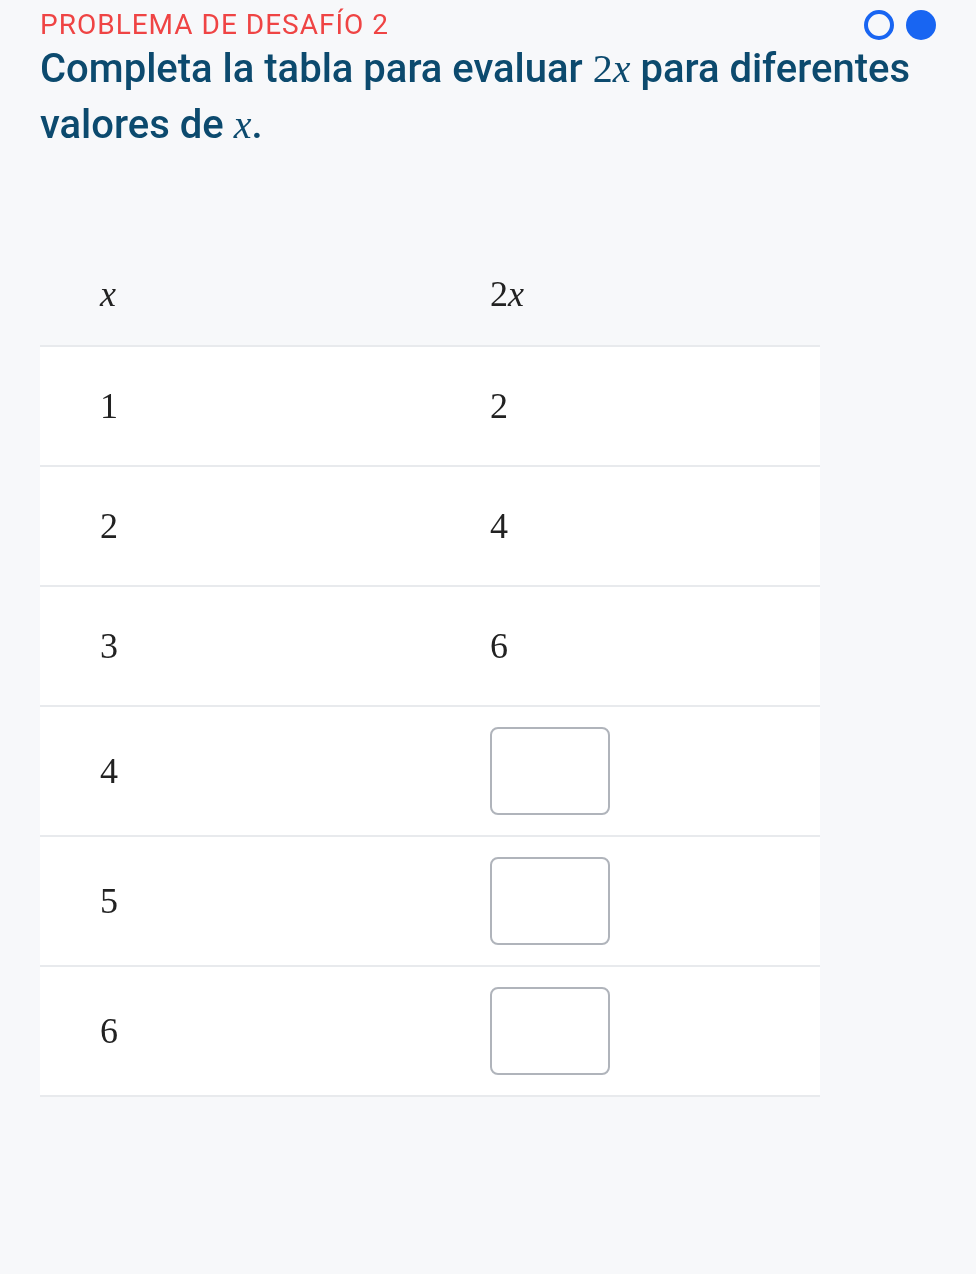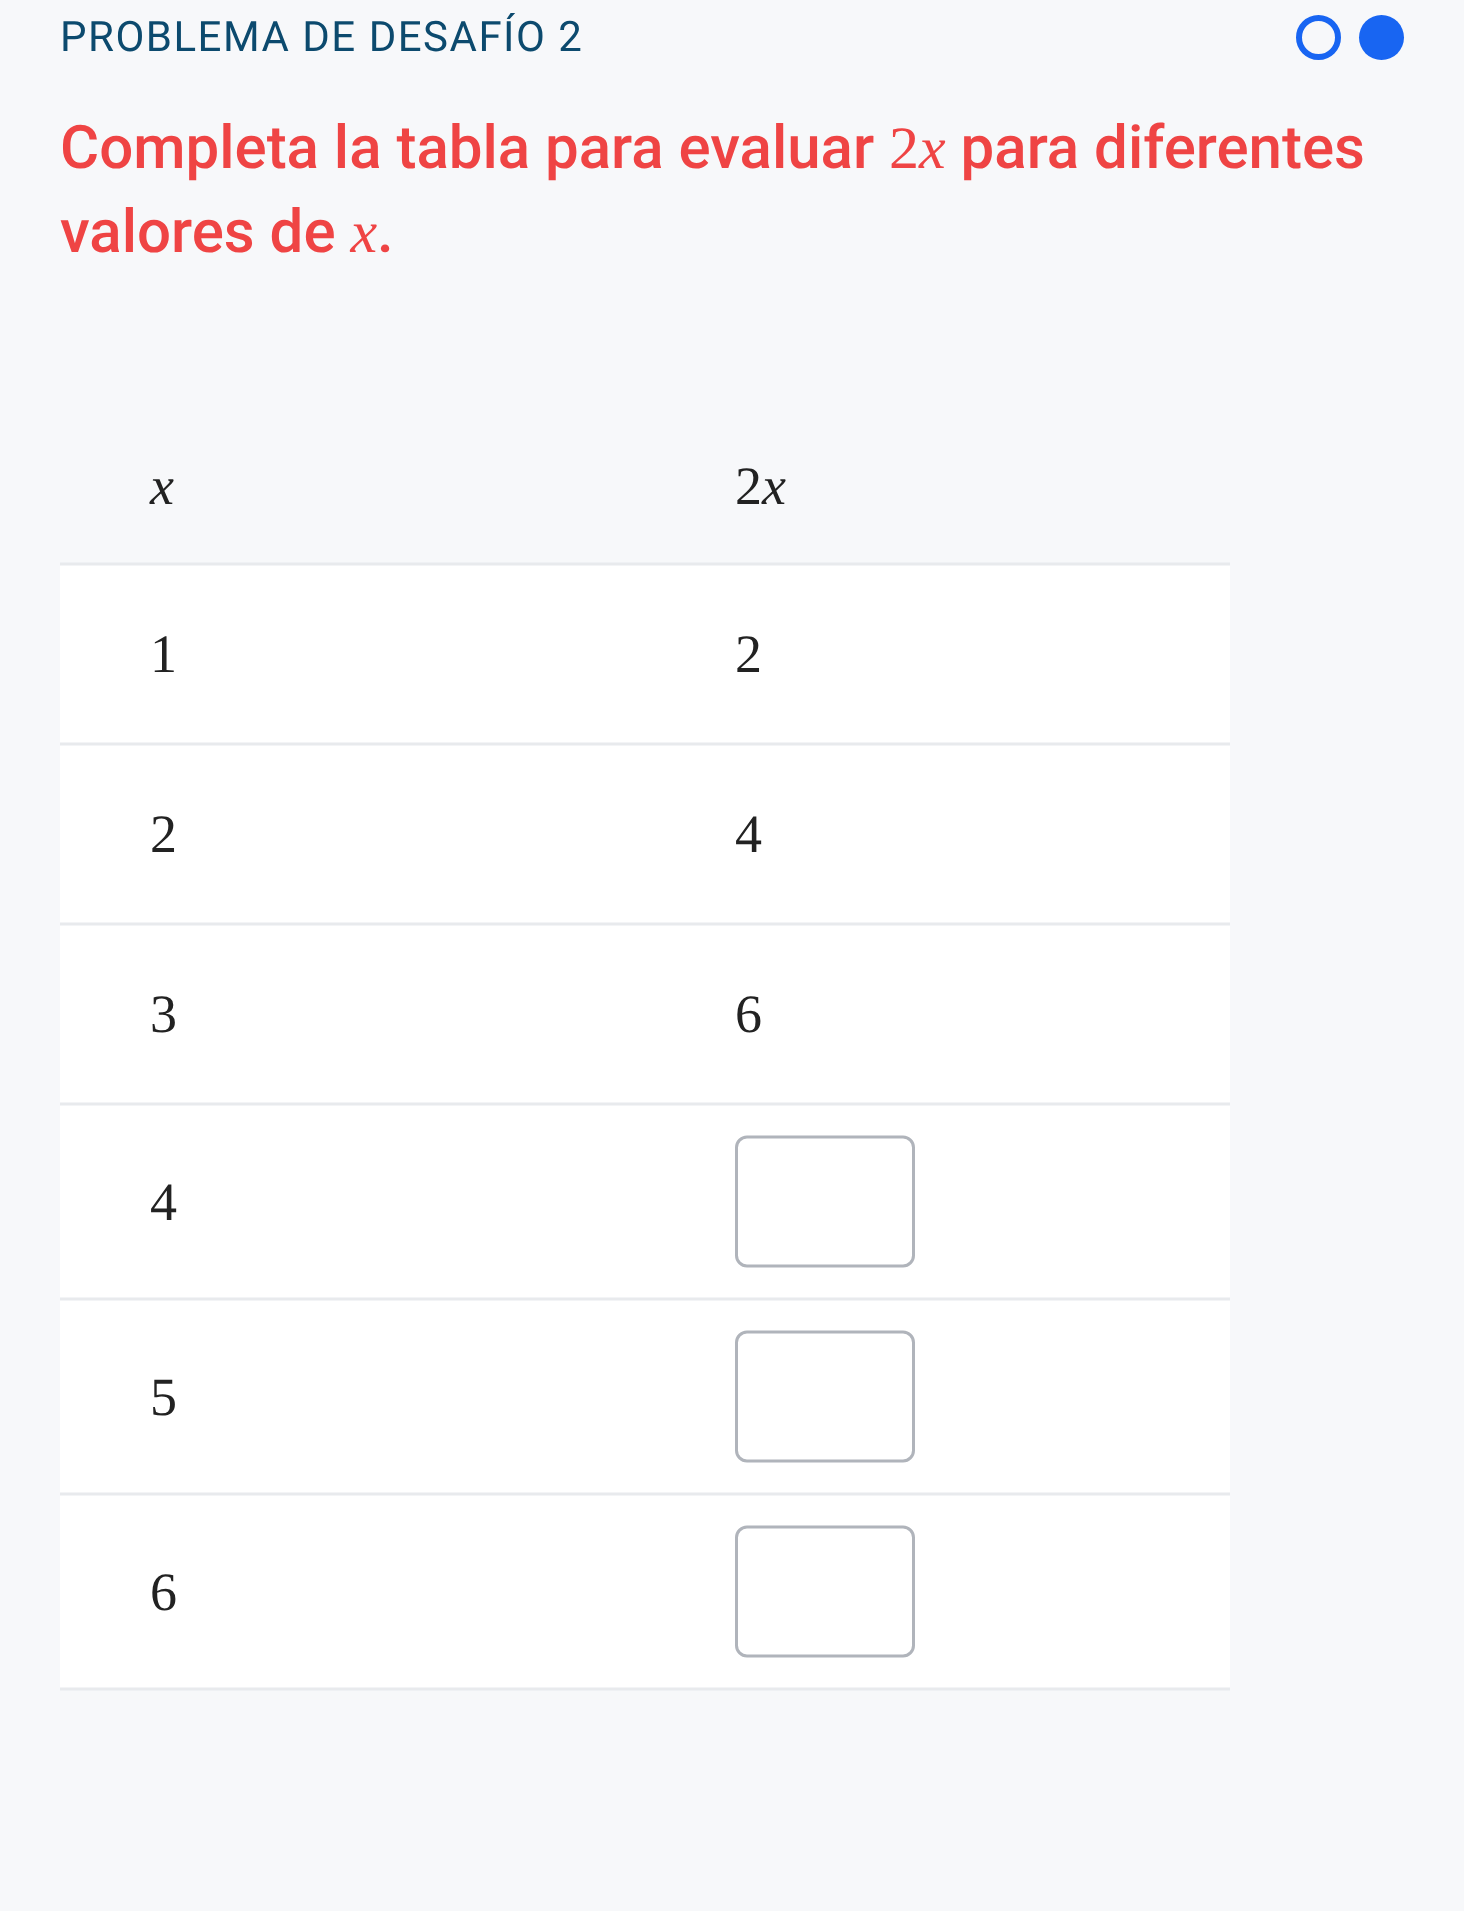--- a/index.html
+++ b/index.html
@@ -19,21 +19,21 @@
     }
     .header-row {
       display: flex;
       justify-content: space-between;
       align-items: center;
       padding-top: 8px;
     }
     .challenge-label {
       font-size: 28px;
       letter-spacing: 1px;
-      color: #0c4a6e;
+      color: #ef4444;
       font-weight: 400;
     }
     .progress-dots {
       display: flex;
       gap: 12px;
       align-items: center;
     }
     .dot {
       width: 30px;
       height: 30px;
@@ -41,22 +41,21 @@
     }
     .dot-empty {
       border: 4px solid #1865f2;
       background: transparent;
     }
     .dot-filled {
       background: #1865f2;
     }
     .question-text {
       font-size: 40px;
-      color: #ef4444;
-      margin-top: 30px;
+      color: #0c4a6e;
       line-height: 1.4;
       font-weight: 500;
     }
     .math-var {
       font-family: Georgia, "Times New Roman", serif;
       font-style: italic;
     }
     .math-expr {
       font-family: Georgia, "Times New Roman", serif;
     }

